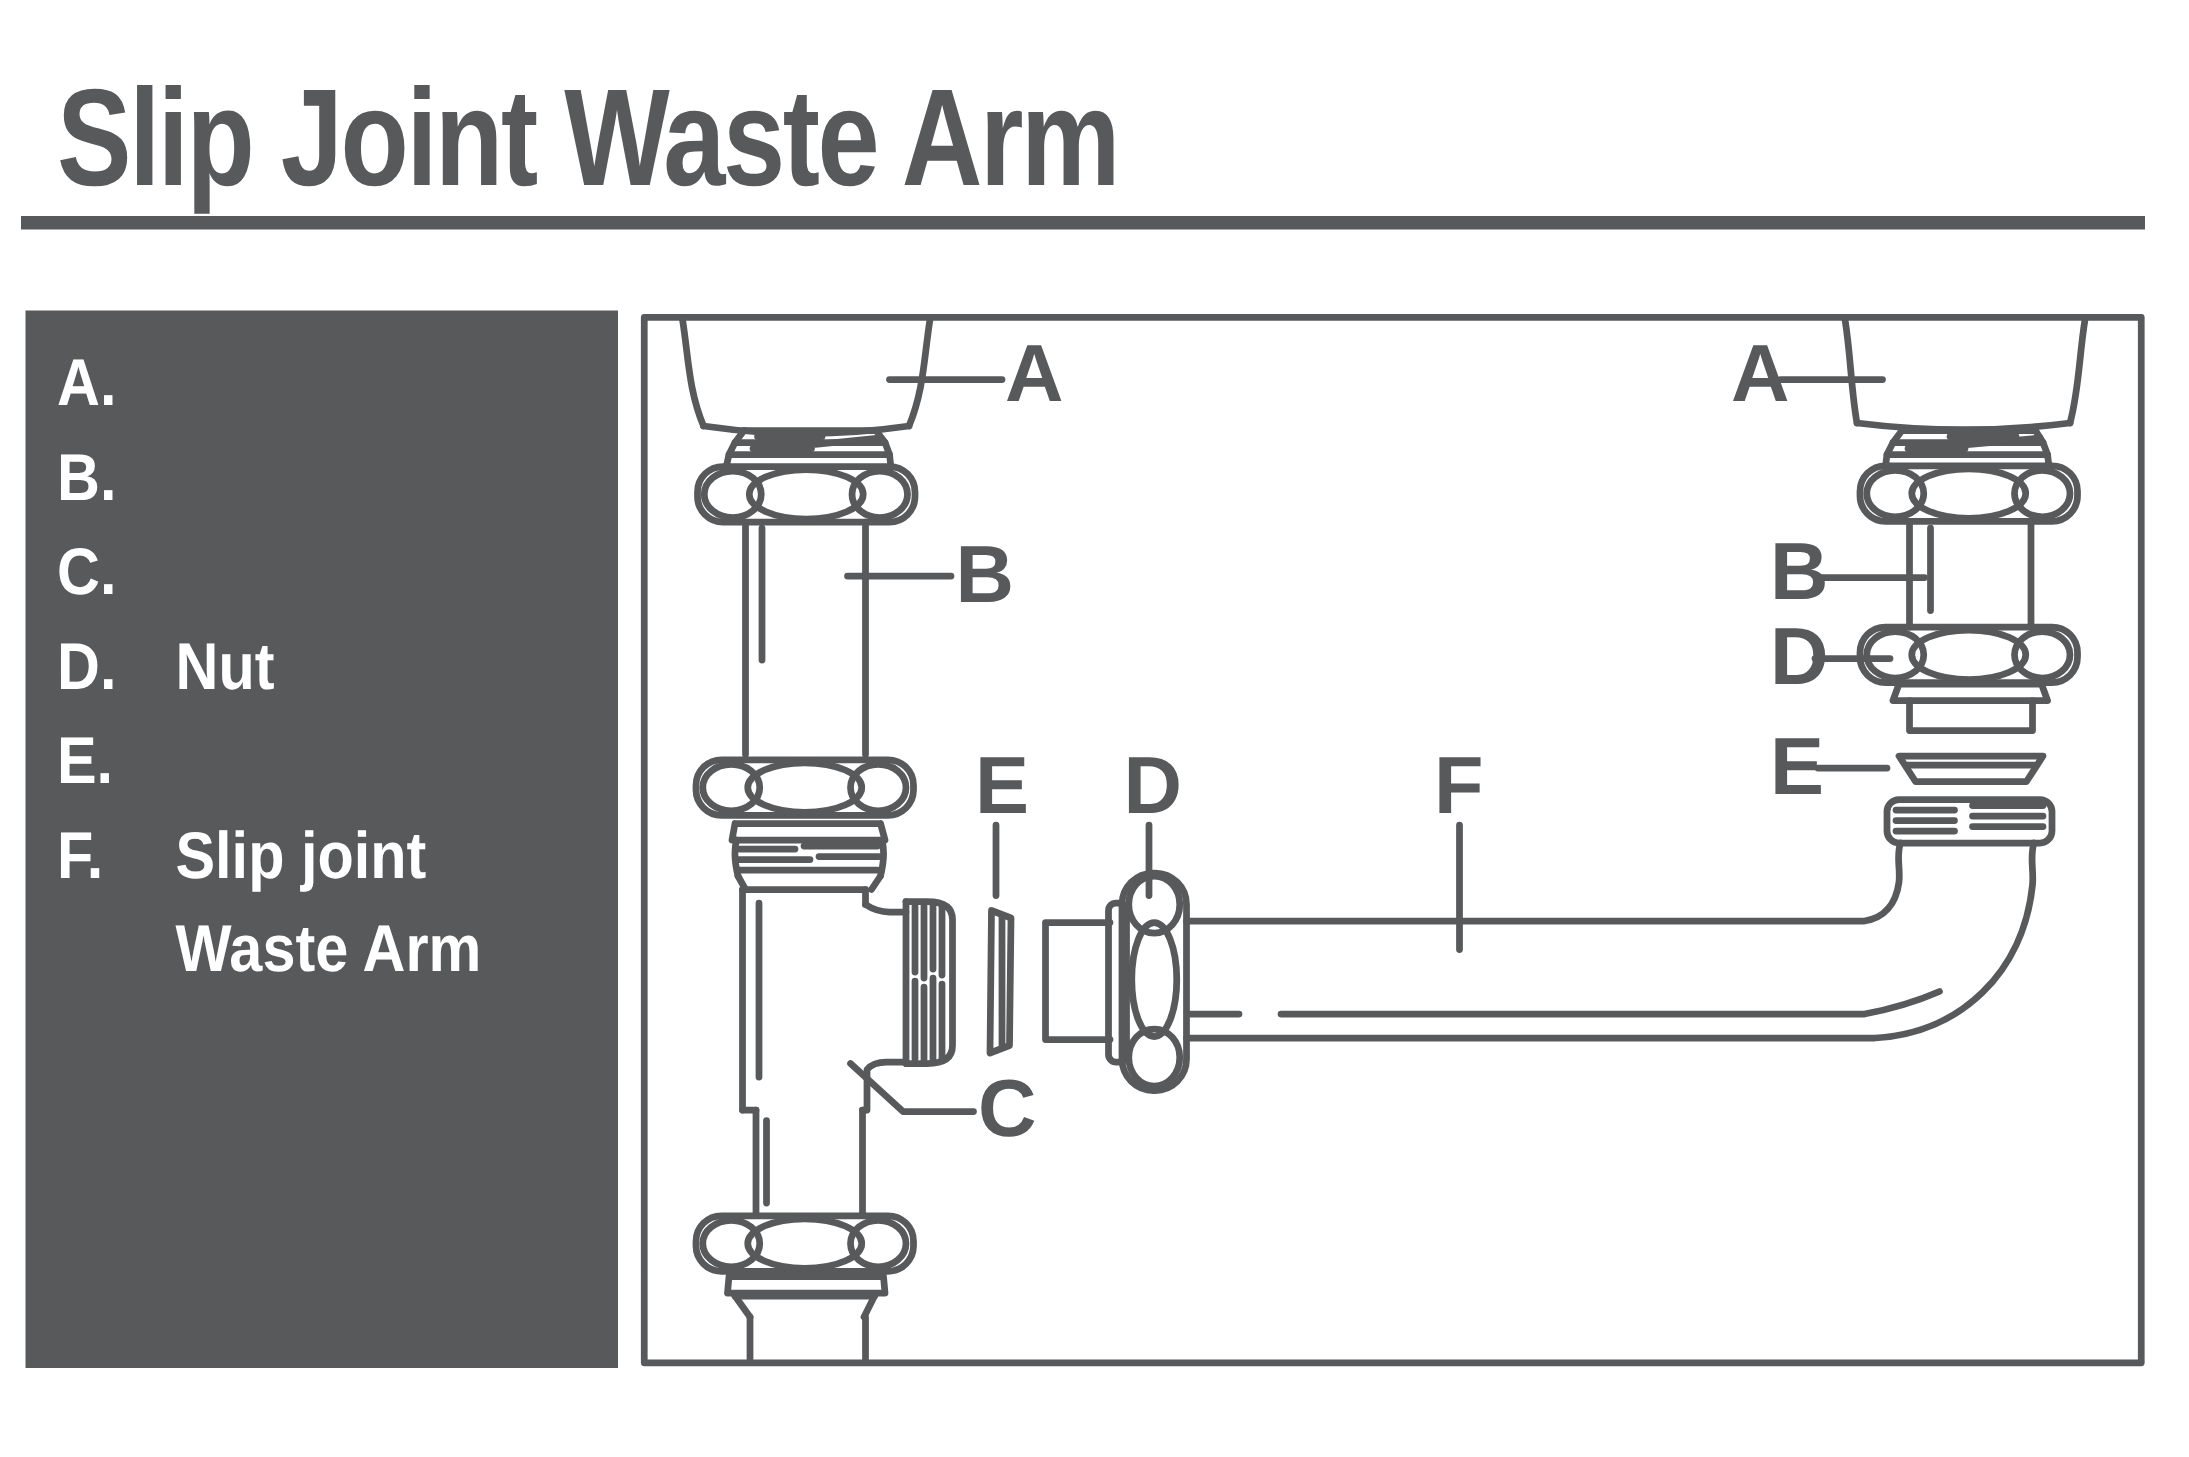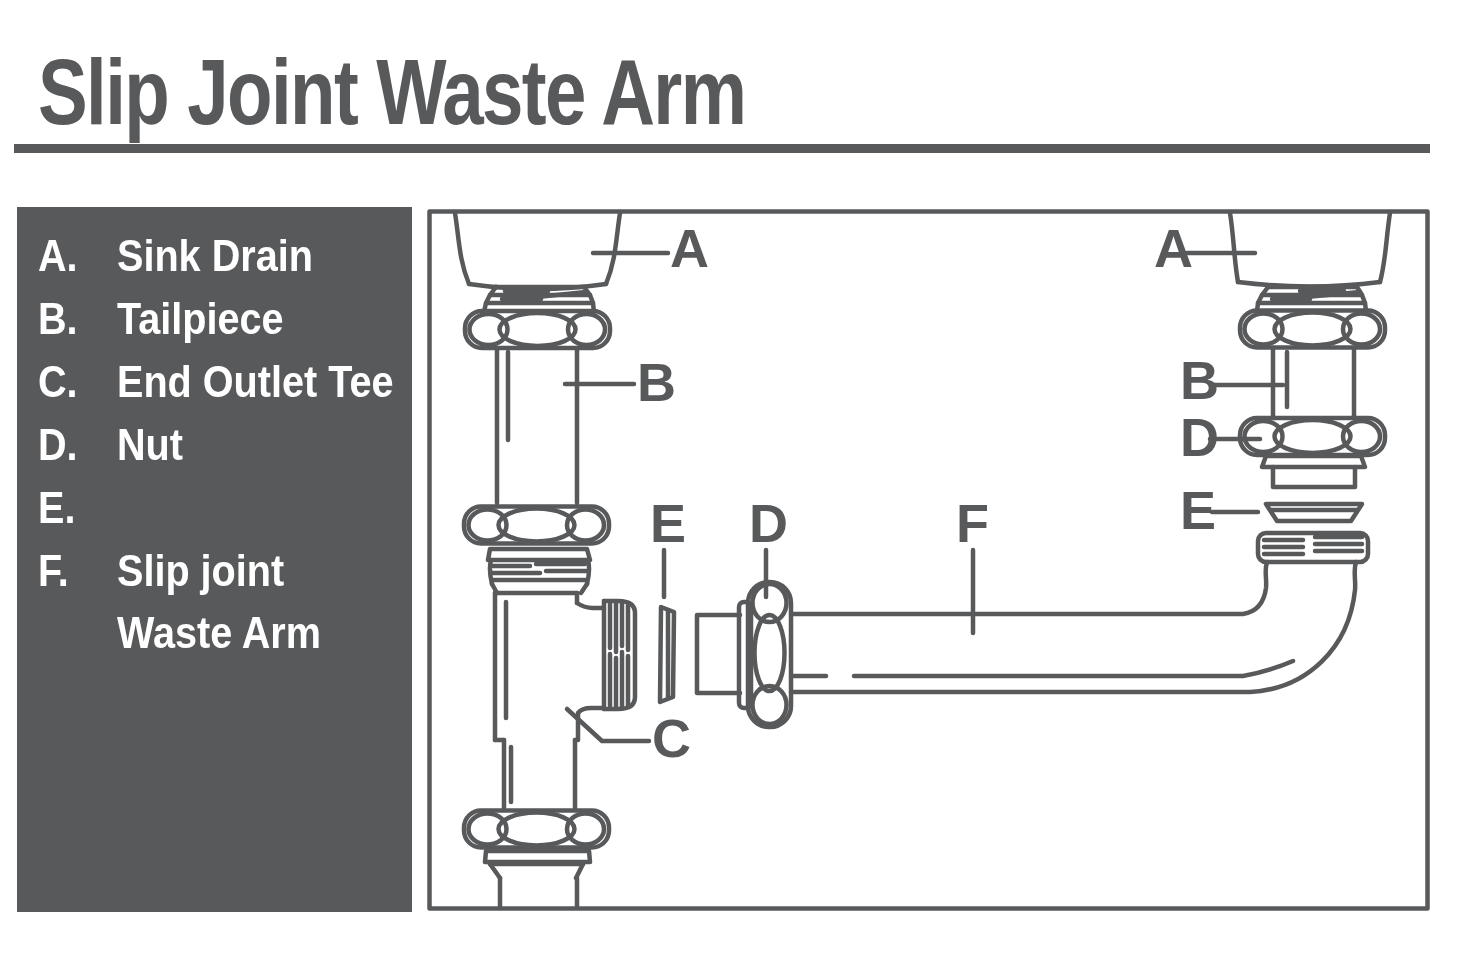--- a/index.html
+++ b/index.html
@@ -26,29 +26,26 @@
 <body>
 
 <div class="page">
 
   <h1 class="title"><span class="title-inner">Slip Joint Waste Arm</span></h1>
   <div class="rule"></div>
 
   <aside class="legend">
     <div class="legend-row">
       <span class="legend-letter">A.</span>
-      <span class="legend-label-wrap"><span class="legend-label">Sink Drain</span></span>
     </div>
     <div class="legend-row">
       <span class="legend-letter">B.</span>
-      <span class="legend-label-wrap"><span class="legend-label">Tailpiece</span></span>
     </div>
     <div class="legend-row">
       <span class="legend-letter">C.</span>
-      <span class="legend-label-wrap"><span class="legend-label">End Outlet Tee</span></span>
     </div>
     <div class="legend-row">
       <span class="legend-letter">D.</span>
       <span class="legend-label-wrap"><span class="legend-label">Nut</span></span>
     </div>
     <div class="legend-row">
       <span class="legend-letter">E.</span>
     </div>
     <div class="legend-row">
       <span class="legend-letter">F.</span>

